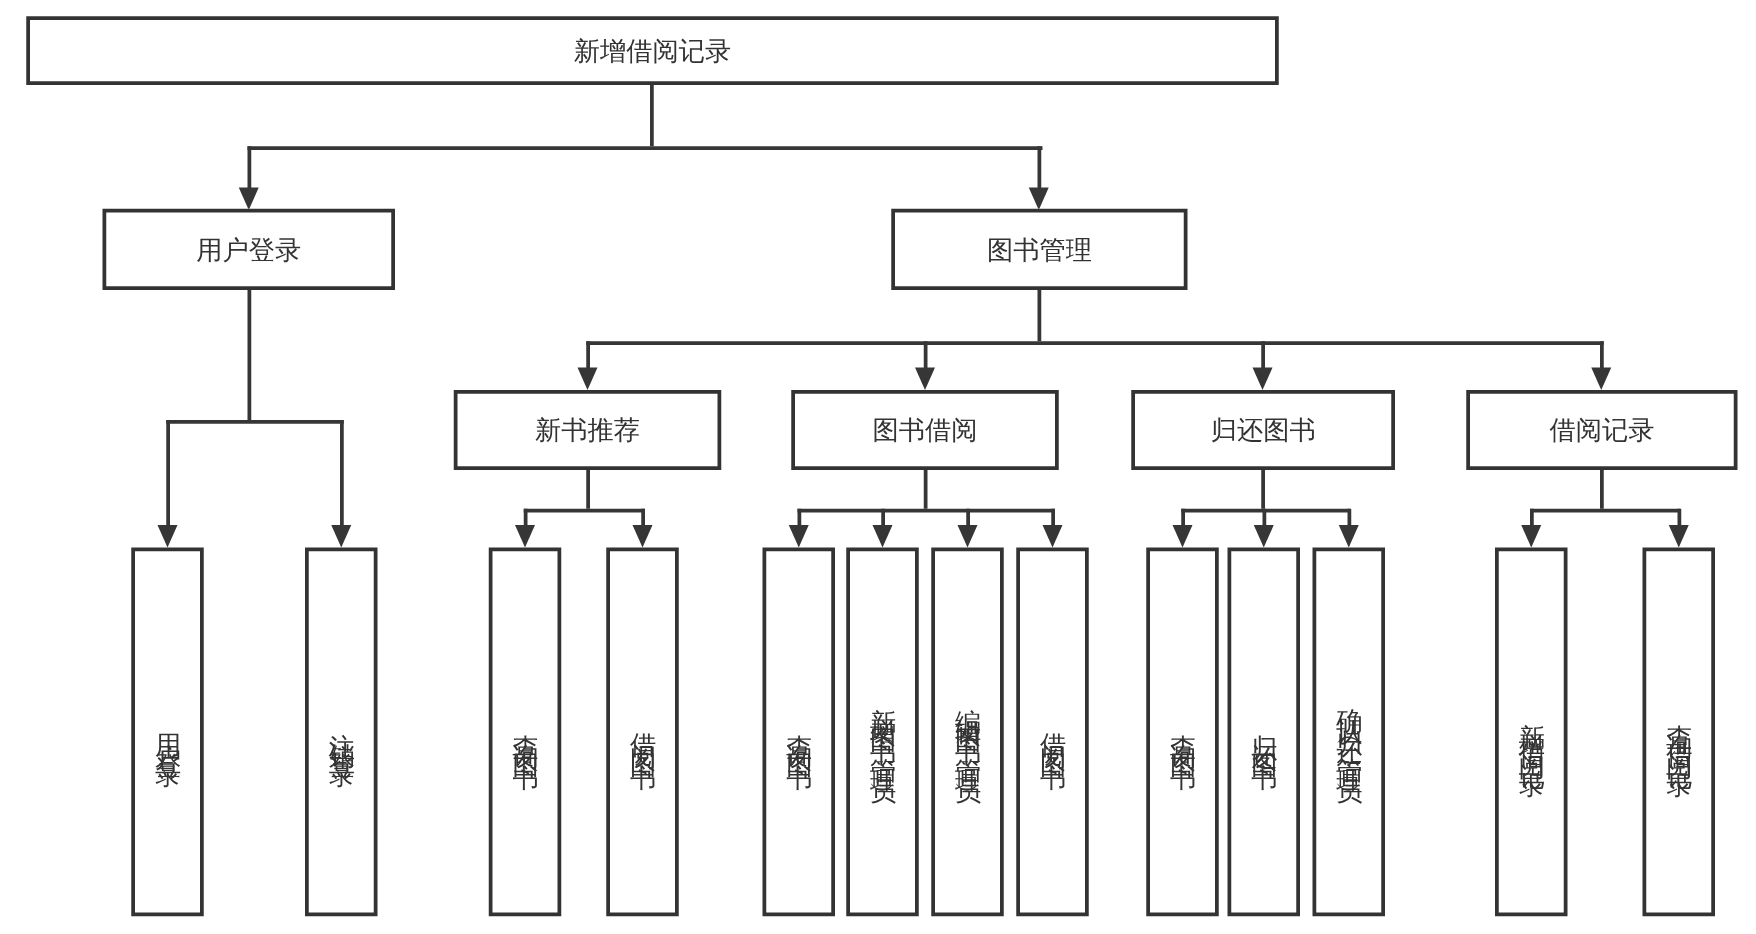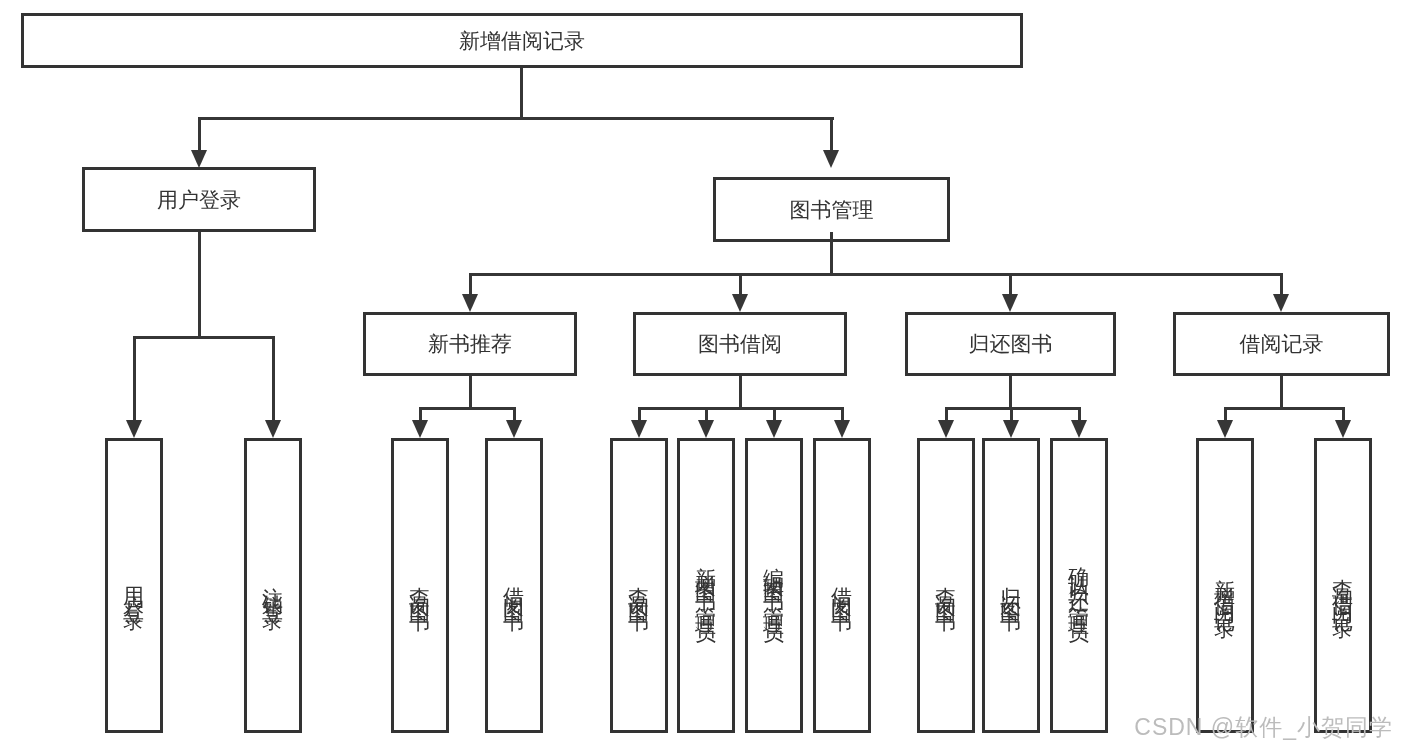--- a/index.html
+++ b/index.html
@@ -45,21 +45,21 @@
   <div class="vline" style="left:520px; top:68px; height:49px;"></div>
   <div class="hline" style="left:198px; top:117px; width:636px;"></div>
   <div class="vline" style="left:198px; top:117px; height:36px;"></div>
   <div class="arrowhead" style="left:191px; top:150px;"></div>
   <div class="vline" style="left:830px; top:117px; height:36px;"></div>
   <div class="arrowhead" style="left:823px; top:150px;"></div>
 
   <div class="box lvl" style="left:82px; top:167px; width:234px;">
     <span>用户登录</span>
   </div>
-  <div class="box lvl" style="left:713px; top:177px; width:237px;font-family:Liberation Mono, monospace;">
+  <div class="box lvl" style="left:713px; top:167px; width:237px;font-family:Liberation Mono, monospace;">
     <span>图书管理</span>
   </div>
 
   <div class="vline" style="left:198px; top:232px; height:104px;"></div>
   <div class="hline" style="left:133px; top:336px; width:142px;"></div>
   <div class="vline" style="left:133px; top:336px; height:86px;"></div>
   <div class="arrowhead" style="left:126px; top:420px;"></div>
   <div class="vline" style="left:272px; top:336px; height:86px;"></div>
   <div class="arrowhead" style="left:265px; top:420px;"></div>
 
@@ -158,15 +158,14 @@
   <div class="vline" style="left:1342px; top:407px; height:15px;"></div>
   <div class="arrowhead" style="left:1335px; top:420px;"></div>
 
   <div class="box leaf" style="left:1196px;">
     <span class="vtext">新增借阅记录</span>
   </div>
   <div class="box leaf" style="left:1314px;">
     <span class="vtext">查询借阅记录</span>
   </div>
 
-  <div class="watermark">CSDN @软件_小贺同学</div>
 
 </div>
 
 </body></html>

